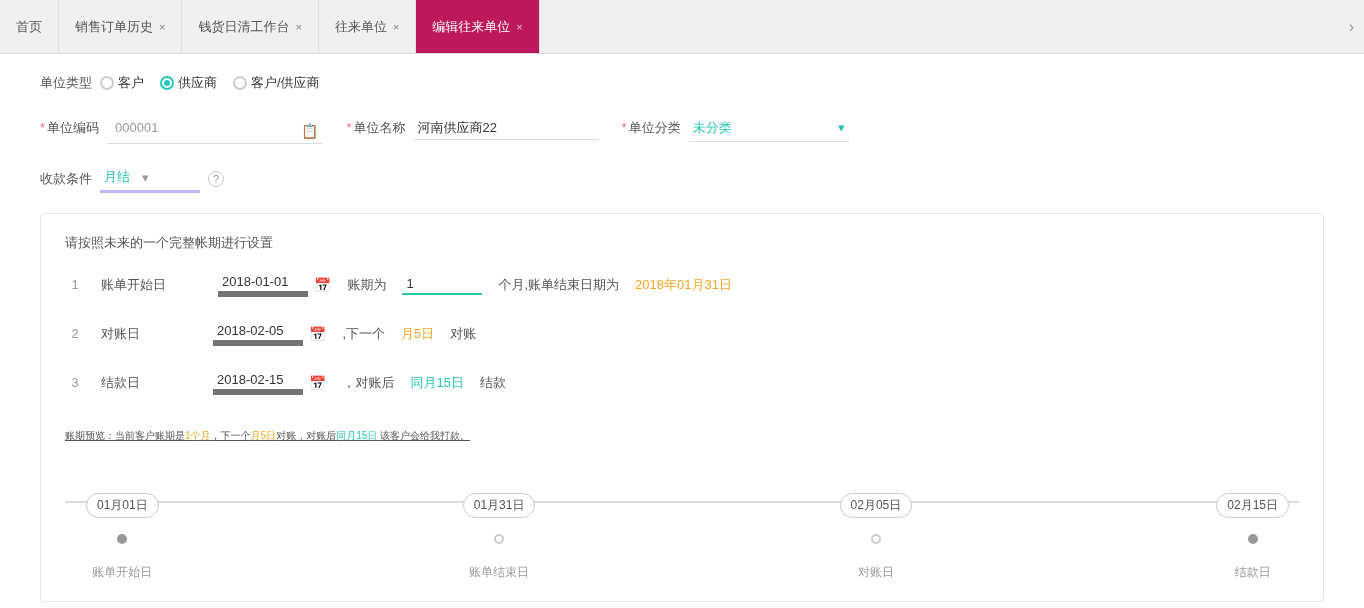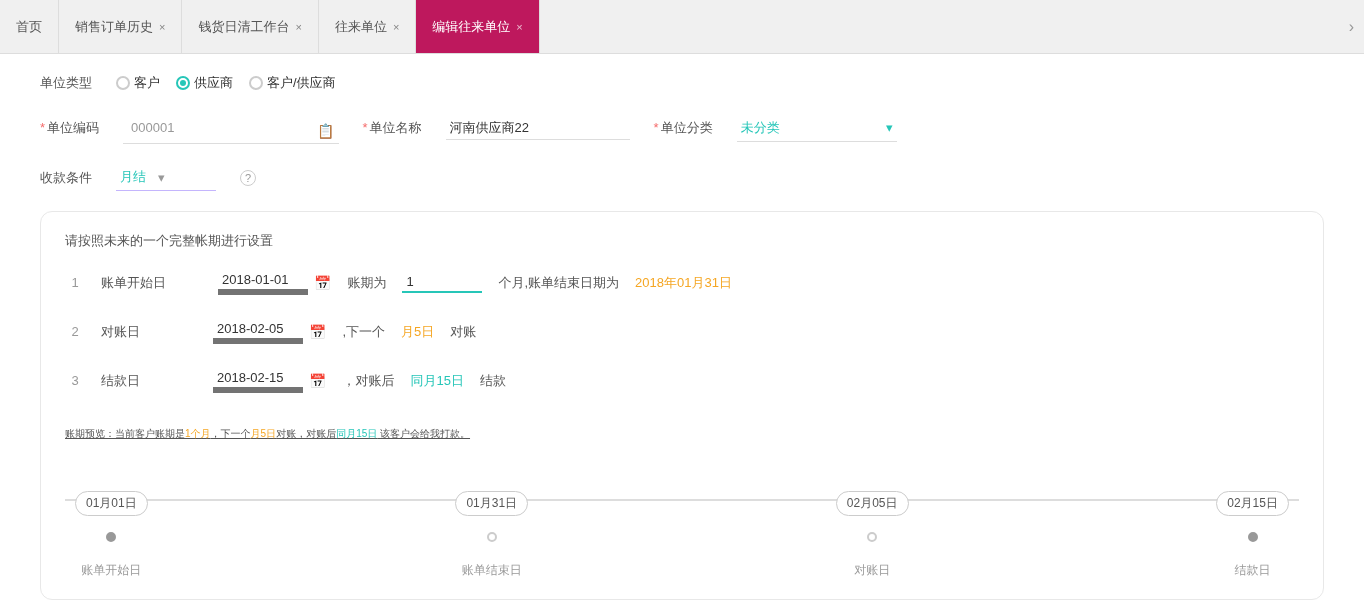--- a/index.html
+++ b/index.html
@@ -55,21 +55,21 @@
     .form-row {
       display: flex;
       align-items: center;
       margin-bottom: 20px;
       gap: 24px;
       flex-wrap: wrap;
     }
     .form-field {
       display: flex;
       align-items: center;
-      gap: 24px;
+      gap: 8px;
     }
     .form-label {
       color: #555;
       white-space: nowrap;
       font-size: 13px;
     }
     .required-star {
       color: #f56c6c;
       margin-right: 2px;
     }
@@ -140,21 +140,21 @@
     .select-field .chevron { color: #999; margin-left: auto; }
     .select-dropdown-wrap {
       display: flex;
       align-items: center;
       gap: 4px;
     }
 
     
     .settings-box {
       border: 1px solid #e8e8e8;
-      border-radius: 12px;
+      border-radius: 4px;
       padding: 20px 24px;
       margin-bottom: 16px;
     }
     .settings-box-title {
       color: #555;
       font-size: 13px;
       margin-bottom: 20px;
     }
 
     
@@ -235,20 +235,21 @@
       width: 100%;
       justify-content: space-between;
       position: relative;
       z-index: 1;
     }
     .timeline-point {
       display: flex;
       flex-direction: column;
       align-items: center;
       gap: 16px;
+      margin-left: 11px;
     }
     .timeline-dot {
       width: 10px;
       height: 10px;
       border-radius: 50%;
       background: #fff;
       border: 2px solid #ccc;
     }
     .timeline-dot.start { background: #999; border-color: #999; }
     .timeline-dot.end { background: #999; border-color: #999; }
@@ -354,21 +355,21 @@
           <span>未分类</span>
           <span class="chevron" style="margin-left:auto;color:#26c6b8;">▾</span>
         </div>
       </div>
     </div>
   </div>
 
   <div class="form-row">
     <div class="form-field">
       <span class="form-label">收款条件</span>
-      <div class="select-field" style="min-width:100px; color:#26c6b8; border-bottom:1px solid #c4b5fd;">
+      <div class="select-field" style="min-width:100px; color:#26c6b8; border-bottom:3px solid #c4b5fd;">
         <span>月结</span>
         <span class="chevron" style="margin-left:8px;color:#999;">▾</span>
       </div>
       <span class="question-icon">?</span>
     </div>
   </div>
 
   <div class="settings-box">
     <div class="settings-box-title">请按照未来的一个完整帐期进行设置</div>
 

